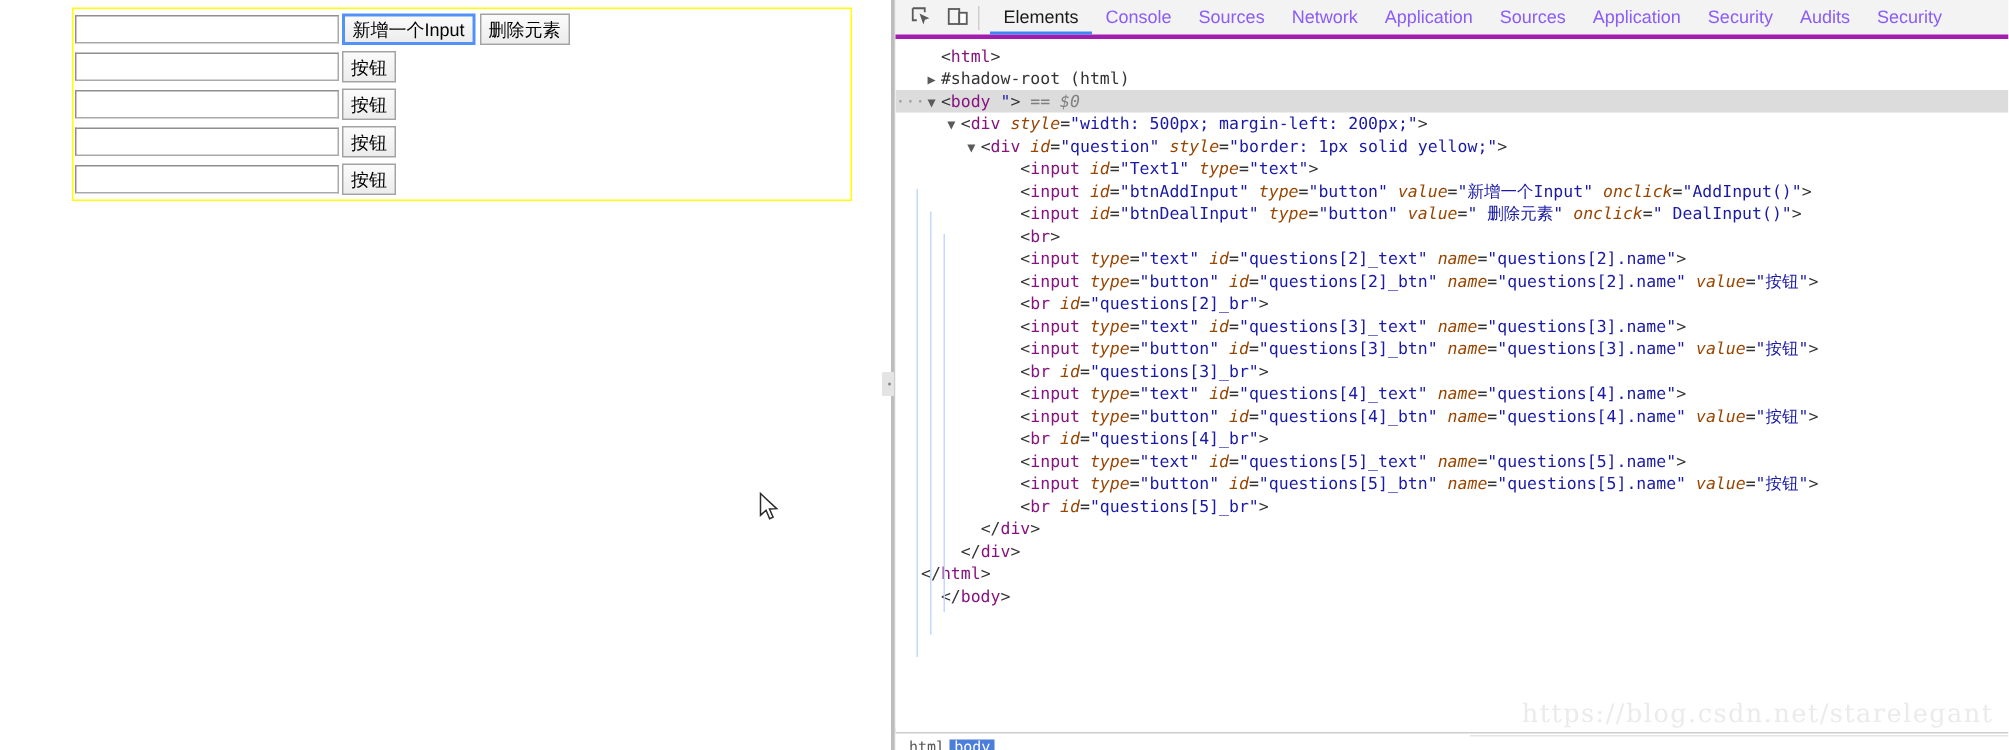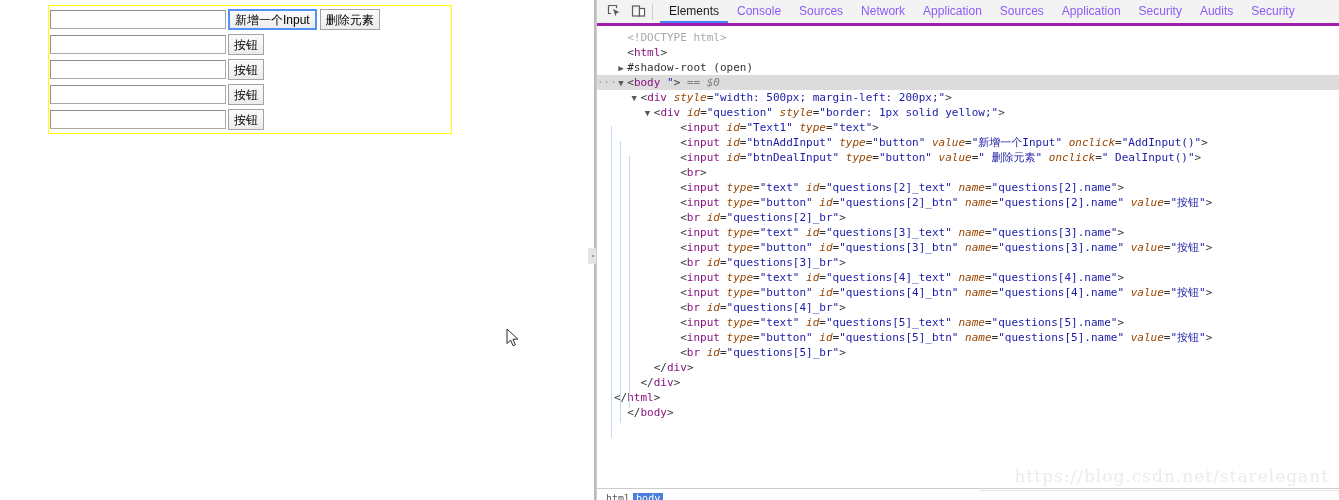--- a/index.html
+++ b/index.html
@@ -20,21 +20,21 @@
     background: #ffffff;
     overflow: hidden;
   }
   #page-content {
     position: absolute; left: 48px; top: 5px;
     width: 500px;
   }
   #question-box {
     border: 1px solid #ffff00;
     padding: 1px 0 1px 0;
-    width: 404px;
+    width: 520px;
   }
   .row { white-space: nowrap; font-size: 0; line-height: 0; padding: 1px 0; }
 
   input[type="text"].txt {
     width: 176px;
     height: 19px;
     border: 1px solid #a9a9a9;
     border-top-color: #8e8e8e;
     border-left-color: #8e8e8e;
     background: #ffffff;
@@ -250,23 +250,22 @@
           <div class="dt-tab">Security</div>
         </div>
     </div>
 
     <div id="dom-tree">
       <div id="guides">
         <div class="guide" style="left:14px;  top:72px;  height:312px;"></div>
         <div class="guide" style="left:23px;  top:87px;  height:282px;"></div>
         <div class="guide" style="left:32px;  top:102px; height:252px;"></div>
       </div>
-    <div class="dl"><span style="white-space:pre">  </span><span class="tri"> </span><span class="com">&lt;!DOCTYPE html&gt;</span></div>
         <div class="dl"><span style="white-space:pre">  </span><span class="tri"> </span><span class="punc">&lt;</span><span class="tag">html</span><span class="punc">&gt;</span></div>
-        <div class="dl"><span style="white-space:pre">  </span><span class="tri">▶</span><span class="txtn">#shadow-root (open)</span></div>
+        <div class="dl"><span style="white-space:pre">  </span><span class="tri">▶</span><span class="txtn">#shadow-root (html)</span></div>
         <div class="dl sel"><span class="ellip">···</span><span style="white-space:pre">  </span><span class="tri">▼</span><span class="punc">&lt;</span><span class="tag">body</span> <span class="val">"</span><span class="punc">&gt;</span> <span class="dollar">== $0</span></div>
         <div class="dl"><span style="white-space:pre">    </span><span class="tri">▼</span><span class="punc">&lt;</span><span class="tag">div</span> <span class="attr">style</span><span class="punc">=</span><span class="val">"width: 500px; margin-left: 200px;"</span><span class="punc">&gt;</span></div>
         <div class="dl"><span style="white-space:pre">      </span><span class="tri">▼</span><span class="punc">&lt;</span><span class="tag">div</span> <span class="attr">id</span><span class="punc">=</span><span class="val">"question"</span> <span class="attr">style</span><span class="punc">=</span><span class="val">"border: 1px solid yellow;"</span><span class="punc">&gt;</span></div>
         <div class="dl"><span style="white-space:pre">          </span><span class="tri"> </span><span class="punc">&lt;</span><span class="tag">input</span> <span class="attr">id</span><span class="punc">=</span><span class="val">"Text1"</span> <span class="attr">type</span><span class="punc">=</span><span class="val">"text"</span><span class="punc">&gt;</span></div>
         <div class="dl"><span style="white-space:pre">          </span><span class="tri"> </span><span class="punc">&lt;</span><span class="tag">input</span> <span class="attr">id</span><span class="punc">=</span><span class="val">"btnAddInput"</span> <span class="attr">type</span><span class="punc">=</span><span class="val">"button"</span> <span class="attr">value</span><span class="punc">=</span><span class="val">"新增一个Input"</span> <span class="attr">onclick</span><span class="punc">=</span><span class="val">"AddInput()"</span><span class="punc">&gt;</span></div>
         <div class="dl"><span style="white-space:pre">          </span><span class="tri"> </span><span class="punc">&lt;</span><span class="tag">input</span> <span class="attr">id</span><span class="punc">=</span><span class="val">"btnDealInput"</span> <span class="attr">type</span><span class="punc">=</span><span class="val">"button"</span> <span class="attr">value</span><span class="punc">=</span><span class="val">" 删除元素"</span> <span class="attr">onclick</span><span class="punc">=</span><span class="val">" DealInput()"</span><span class="punc">&gt;</span></div>
         <div class="dl"><span style="white-space:pre">          </span><span class="tri"> </span><span class="punc">&lt;</span><span class="tag">br</span><span class="punc">&gt;</span></div>
         <div class="dl"><span style="white-space:pre">          </span><span class="tri"> </span><span class="punc">&lt;</span><span class="tag">input</span> <span class="attr">type</span><span class="punc">=</span><span class="val">"text"</span> <span class="attr">id</span><span class="punc">=</span><span class="val">"questions[2]_text"</span> <span class="attr">name</span><span class="punc">=</span><span class="val">"questions[2].name"</span><span class="punc">&gt;</span></div>
         <div class="dl"><span style="white-space:pre">          </span><span class="tri"> </span><span class="punc">&lt;</span><span class="tag">input</span> <span class="attr">type</span><span class="punc">=</span><span class="val">"button"</span> <span class="attr">id</span><span class="punc">=</span><span class="val">"questions[2]_btn"</span> <span class="attr">name</span><span class="punc">=</span><span class="val">"questions[2].name"</span> <span class="attr">value</span><span class="punc">=</span><span class="val">"按钮"</span><span class="punc">&gt;</span></div>
         <div class="dl"><span style="white-space:pre">          </span><span class="tri"> </span><span class="punc">&lt;</span><span class="tag">br</span> <span class="attr">id</span><span class="punc">=</span><span class="val">"questions[2]_br"</span><span class="punc">&gt;</span></div>

